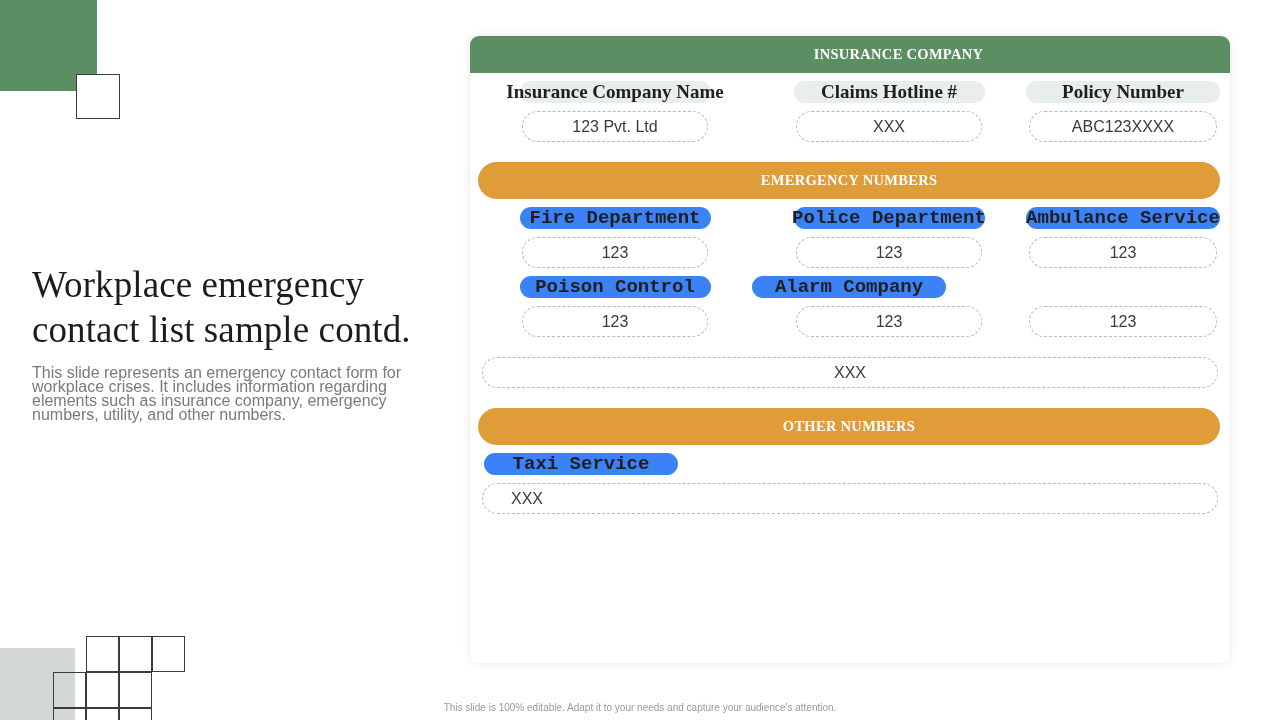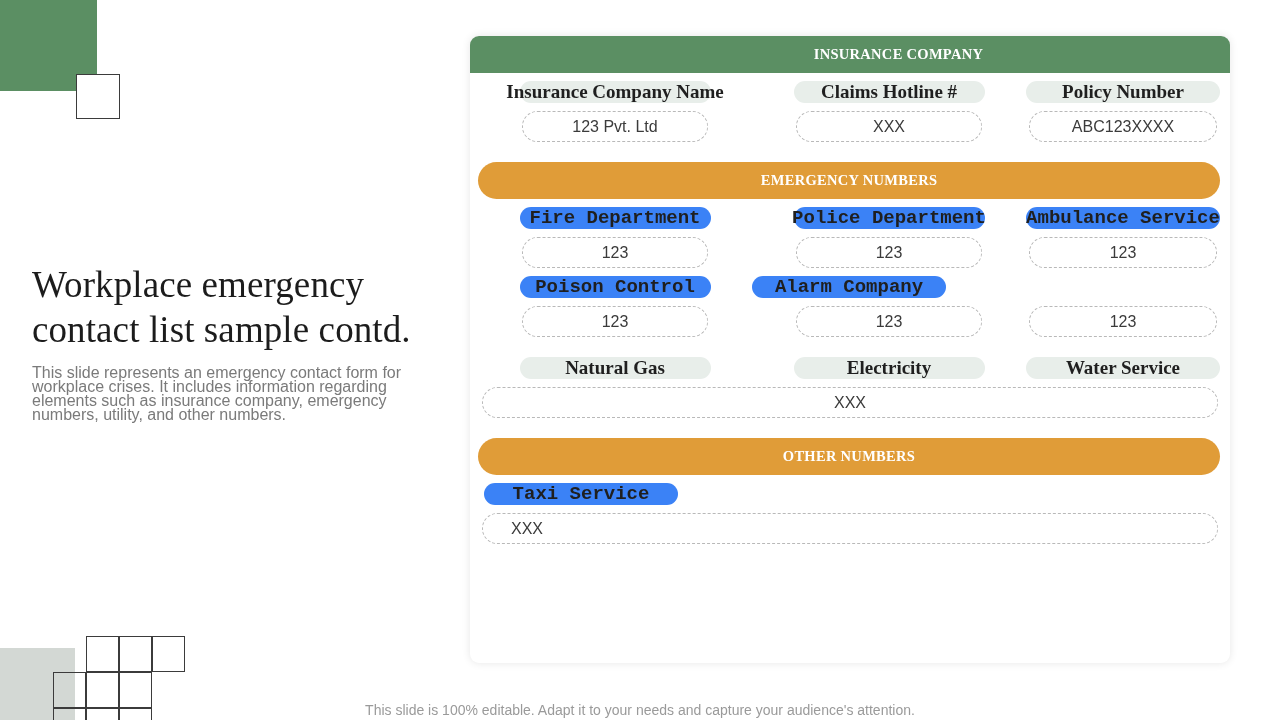--- a/index.html
+++ b/index.html
@@ -71,21 +71,21 @@
     margin: 0;
     width: 392px;
   }
 
   
   .footer-note {
     position: absolute;
     left: 0; right: 0;
     top: 702px;
     text-align: center;
-    font-size: 14px;
+    font-size: 10px;
     color: #9a9a9a;
     font-family: "Liberation Sans", sans-serif;
   }
 
   
   .card {
     position: absolute;
     left: 470px; top: 36px;
     width: 760px;
     height: 627px;
@@ -286,31 +286,20 @@
         <div class="input-box w-c2-input">123</div>
       </div>
       <div class="col c3">
         <div class="input-box w-c3-input">123</div>
       </div>
     </div>
   </div>
   <div class="gap-md"></div>
 
   <div class="rows">
-    <div class="row row-labels">
-      <div class="col c1">
-        <div class="label-pill tint-green w-c1-label">Natural Gas</div>
-      </div>
-      <div class="col c2">
-        <div class="label-pill tint-green w-c2-label">Electricity</div>
-      </div>
-      <div class="col c3">
-        <div class="label-pill tint-green w-c3-label">Water Service</div>
-      </div>
-    </div>
     <div class="input-box full-input">XXX</div>
   </div>
   <div class="gap-md"></div>
 
   <div class="section-bar pill orange">OTHER NUMBERS</div>
   <div class="rows">
     <div class="row-single-label">
       <div class="label-pill tint-cream taxi-pill">Taxi Service</div>
     </div>
     <div class="input-box full-input left-text">XXX</div>

